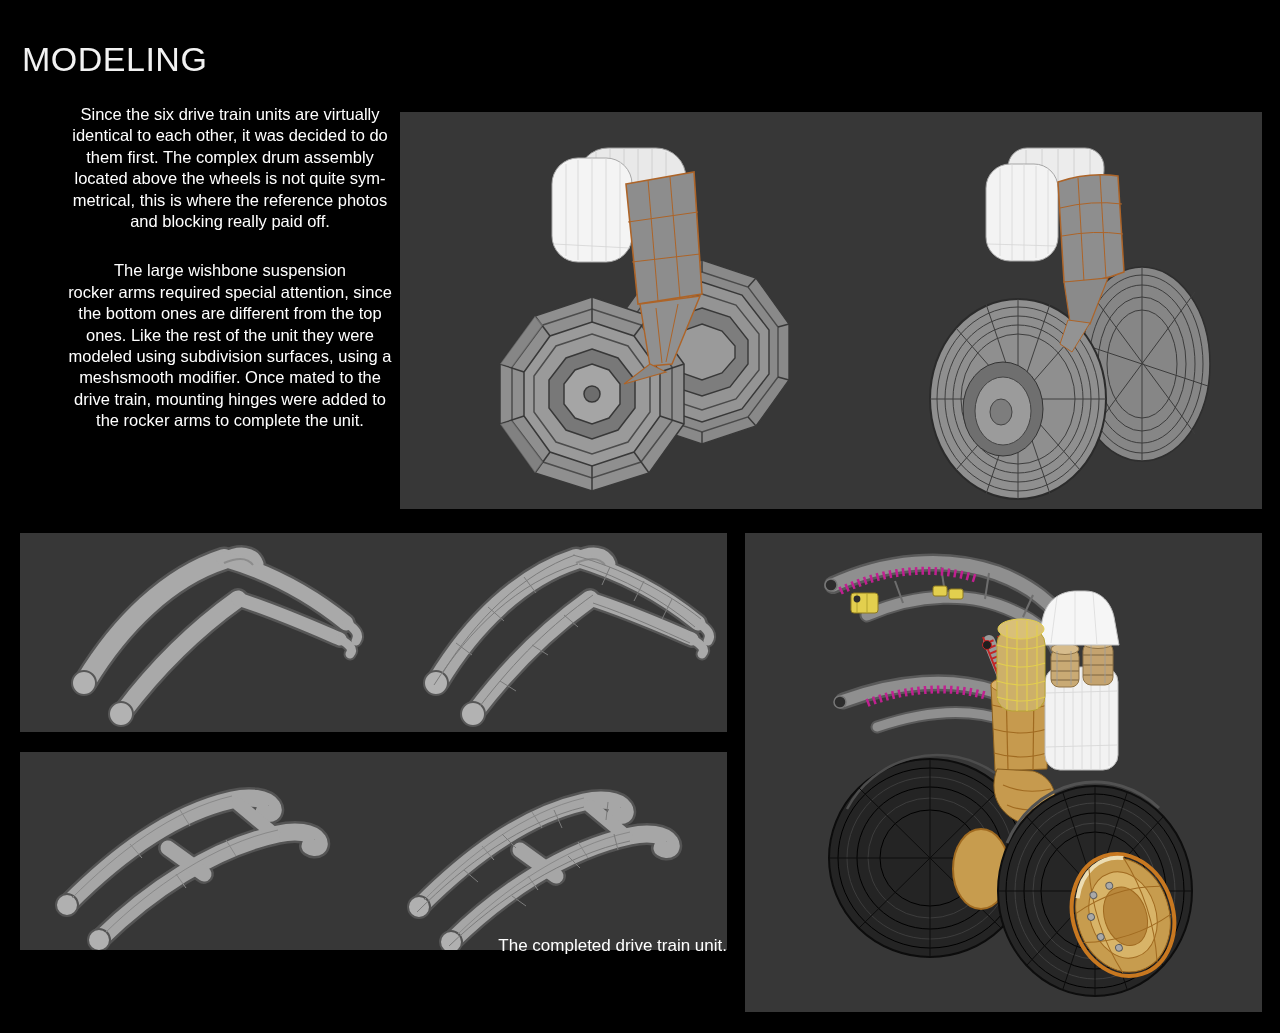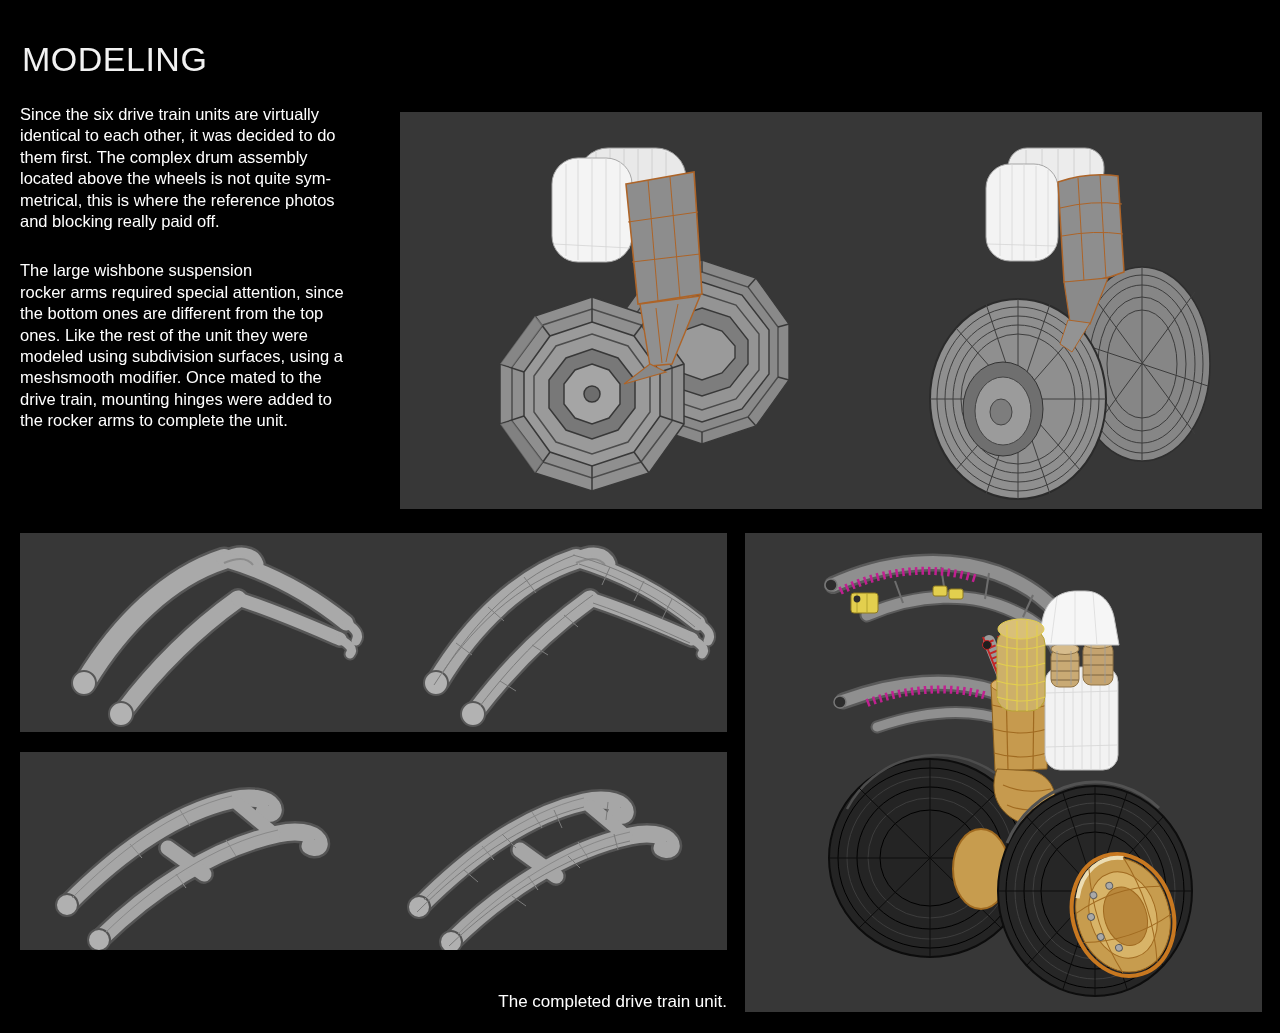--- a/index.html
+++ b/index.html
@@ -12,32 +12,32 @@
   }
   .page-title{
     position:absolute;left:6px;top:24px;
     font-size:34px;font-weight:400;letter-spacing:.5px;
     color:#f2f2f2;margin:16px;
   }
   .text-col{
     position:absolute;left:20px;top:104px;width:420px;
     color:#fff;font-size:16.5px;line-height:21.4px;
   }
-  .text-col p{margin:0;white-space:pre-line;}
+  .text-col p{margin:0;white-space:pre-line;text-align:center;}
   .text-col p + p{margin-top:28px;}
   .panel{
     position:absolute;background:#373737;overflow:hidden;
   }
   .panel svg{display:block;}
   .panel-top{left:400px;top:112px;width:862px;height:397px;}
   .panel-arms-top{left:20px;top:533px;width:707px;height:199px;}
   .panel-arms-bottom{left:20px;top:752px;width:707px;height:198px;}
   .panel-complete{left:745px;top:533px;width:517px;height:479px;}
   .figure-caption{
-    position:absolute;left:20px;top:992px;width:707px;
+    position:absolute;left:20px;top:936px;width:707px;
     text-align:right;color:#fff;font-size:17px;
   }
 </style>
 </head>
 <body>
 
 <h1 class="page-title">MODELING</h1>
 
 <div class="text-col">
   <p>Since the six drive train units are virtually

